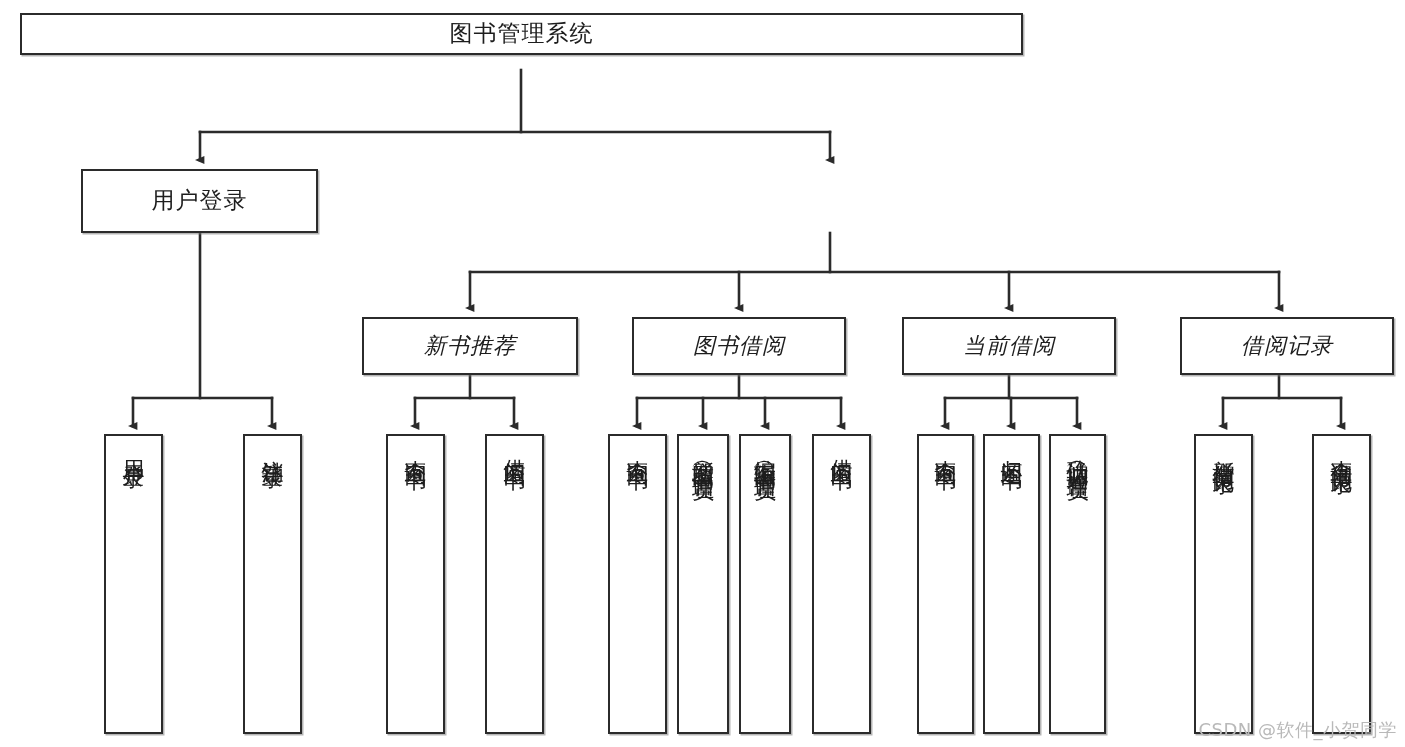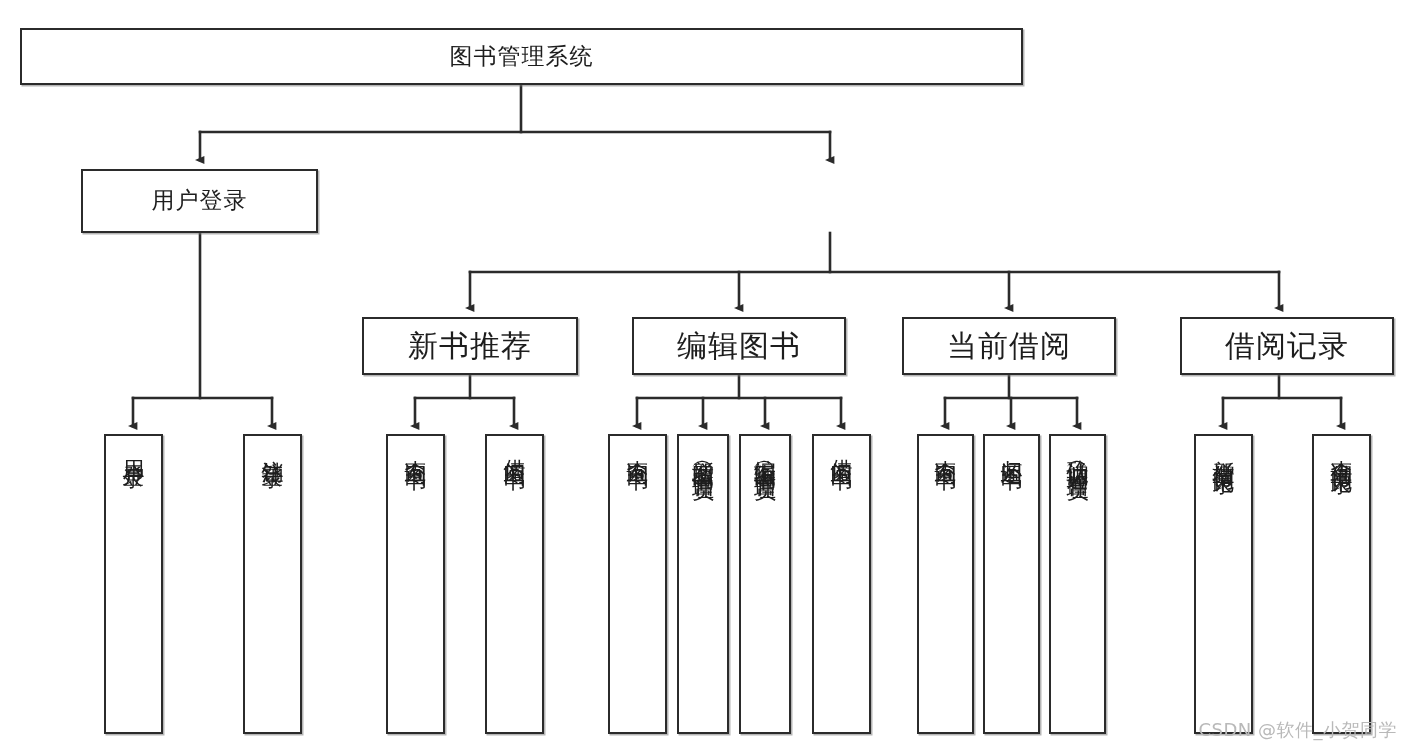--- a/index.html
+++ b/index.html
@@ -53,21 +53,21 @@
   .node.vertical .label {
     writing-mode: vertical-rl;
     text-orientation: upright;
     -webkit-writing-mode: vertical-rl;
     letter-spacing: 3px;
     font-size: 22px;
     white-space: nowrap;
   }
   .node.root .label   { font-size: 23px; }
   .node.tier2 .label  { font-size: 23px; }
-  .node.tier3 .label  { font-size: 30px; }
+  .node.tier3 .label  { font-size: 22px; font-style: italic; }
 
   #watermark {
     position: absolute;
     right: 8px;
     bottom: 5px;
     font-size: 18px;
     color: #b9b9b9;
     letter-spacing: 0.5px;
     z-index: 3;
     white-space: nowrap;
@@ -122,33 +122,33 @@
       <path d="M1011,398 L1011,426" marker-end="url(#arrow)"></path>
       <path d="M1077,398 L1077,426" marker-end="url(#arrow)"></path>
 
       <path d="M1279,375 L1279,398"></path>
       <path d="M1223,398 L1341,398"></path>
       <path d="M1223,398 L1223,426" marker-end="url(#arrow)"></path>
       <path d="M1341,398 L1341,426" marker-end="url(#arrow)"></path>
     </g>
   </svg>
 
-  <div class="node root" style="left:20px; top:13px; width:1003px; height:57px;margin-top:15px;">
+  <div class="node root" style="left:20px; top:13px; width:1003px; height:42px;">
     <span class="label">图书管理系统</span>
   </div>
 
   <div class="node tier2" style="left:81px; top:169px; width:237px; height:64px;">
     <span class="label">用户登录</span>
   </div>
 
   <div class="node tier3" style="left:362px; top:317px; width:216px; height:58px;">
     <span class="label">新书推荐</span>
   </div>
   <div class="node tier3" style="left:632px; top:317px; width:214px; height:58px;">
-    <span class="label">编辑图书</span>
+    <span class="label">图书借阅</span>
   </div>
   <div class="node tier3" style="left:902px; top:317px; width:214px; height:58px;">
     <span class="label">当前借阅</span>
   </div>
   <div class="node tier3" style="left:1172px; top:317px; width:214px; height:58px;margin-left:8px;">
     <span class="label">借阅记录</span>
   </div>
 
   <div class="node vertical" style="left:104px; top:434px; width:59px; height:300px;">
     <span class="label">用户登录</span>

